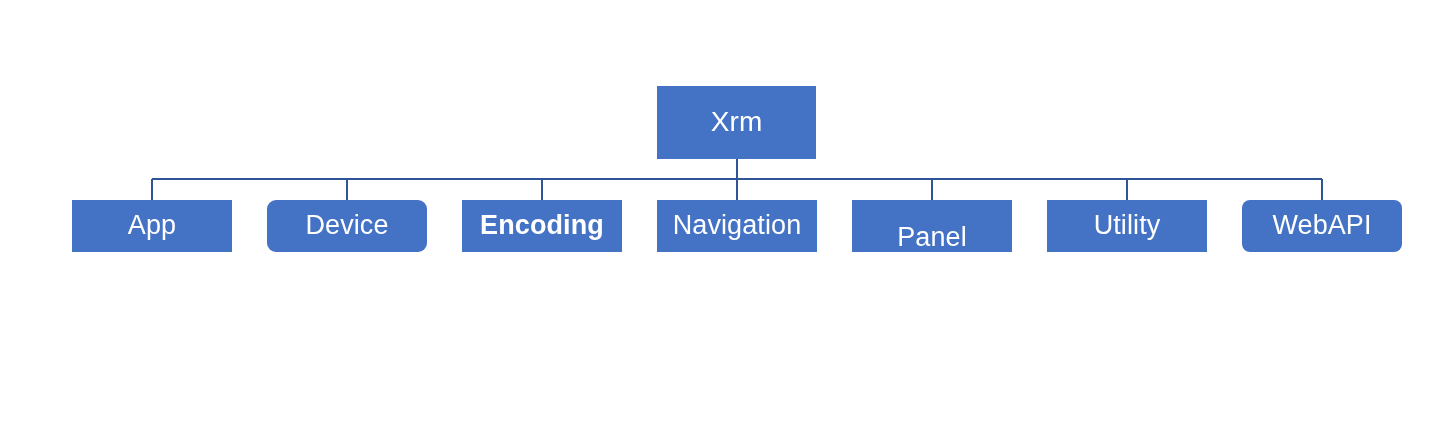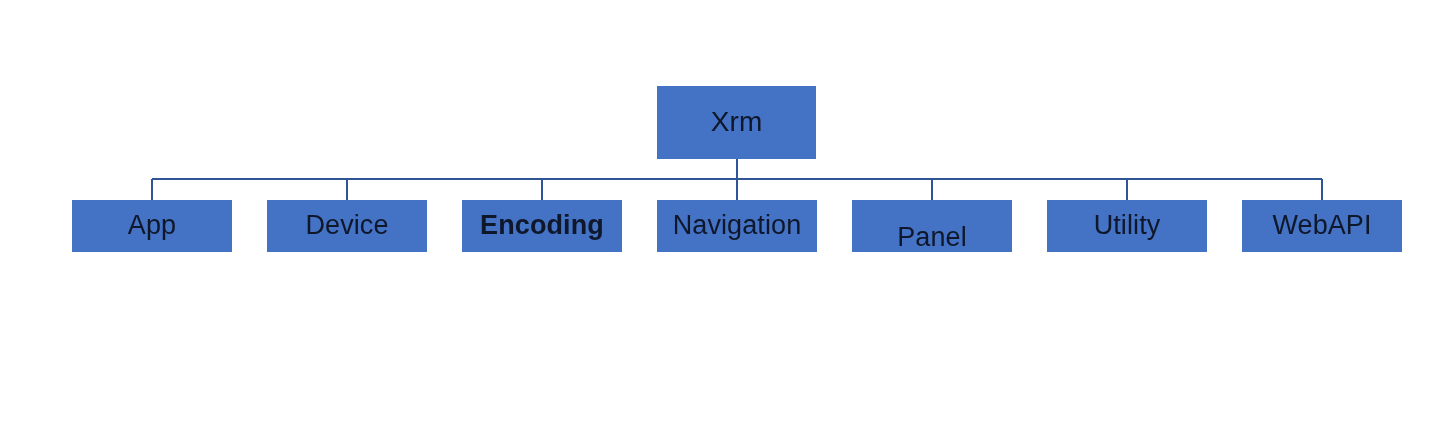--- a/index.html
+++ b/index.html
@@ -39,44 +39,44 @@
     font-family: "Liberation Sans", sans-serif;
     font-weight: 400;
     line-height: 1;
     letter-spacing: 0.1px;
     white-space: nowrap;
     overflow: hidden;
   }
   .node-label {
     display: block;
     font-size: 27px;
-    color: #0f172a;
+    color: #ffffff;
     transform: translateY(-1px);
   }
   .node.root {
     left: 657px;
     top: 86px;
     width: 159px;
     height: 73px;
   }
   .node.root .node-label {
     font-size: 28px;
   }
   .node.child {
     top: 200px;
     width: 160px;
     height: 52px;
   }
   .node.child.c0 { left: 72px; }
-  .node.child.c1 { left: 267px; }
+  .node.child.c1 { left: 267px; border-radius: 9px; }
   .node.child.c2 { left: 462px; font-weight: bold; }
   .node.child.c3 { left: 657px; }
   .node.child.c4 { left: 852px; align-items: flex-end; }
   .node.child.c5 { left: 1047px; }
-  .node.child.c6 { left: 1242px; }
+  .node.child.c6 { left: 1242px; border-radius: 8px; }
 </style>
 </head>
 <body>
 
 <div id="canvas">
 
   <svg id="connectors" viewBox="0 0 1443 427" width="1443" height="427" xmlns="http://www.w3.org/2000/svg" aria-hidden="true">
     <g stroke="#2F5597" stroke-width="2" fill="none" shape-rendering="crispEdges">
 
       <line x1="152" y1="179" x2="1322" y2="179"></line>

